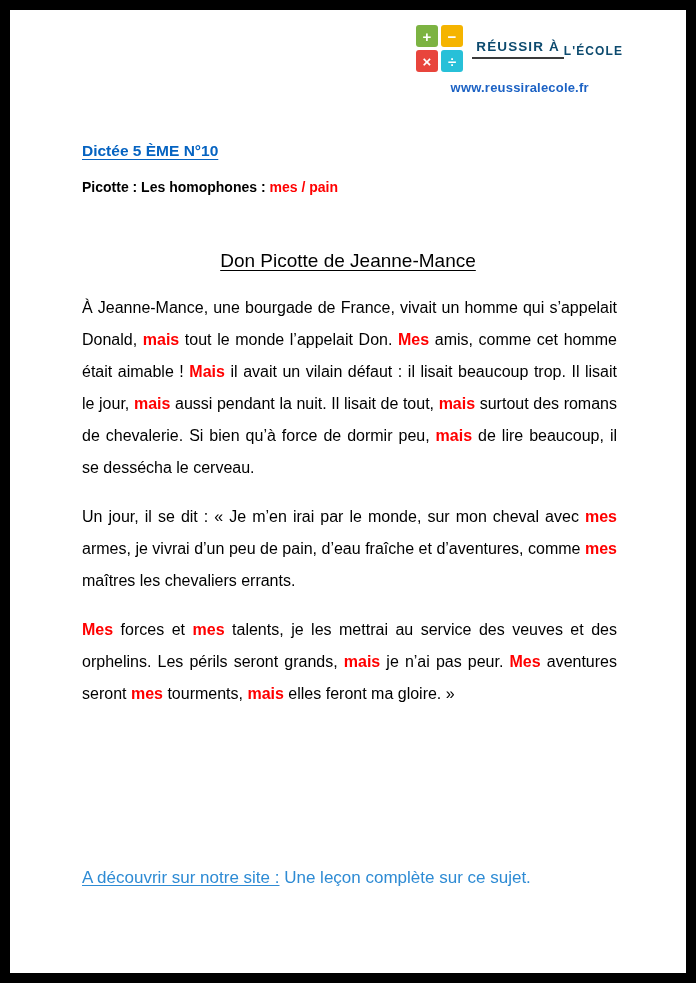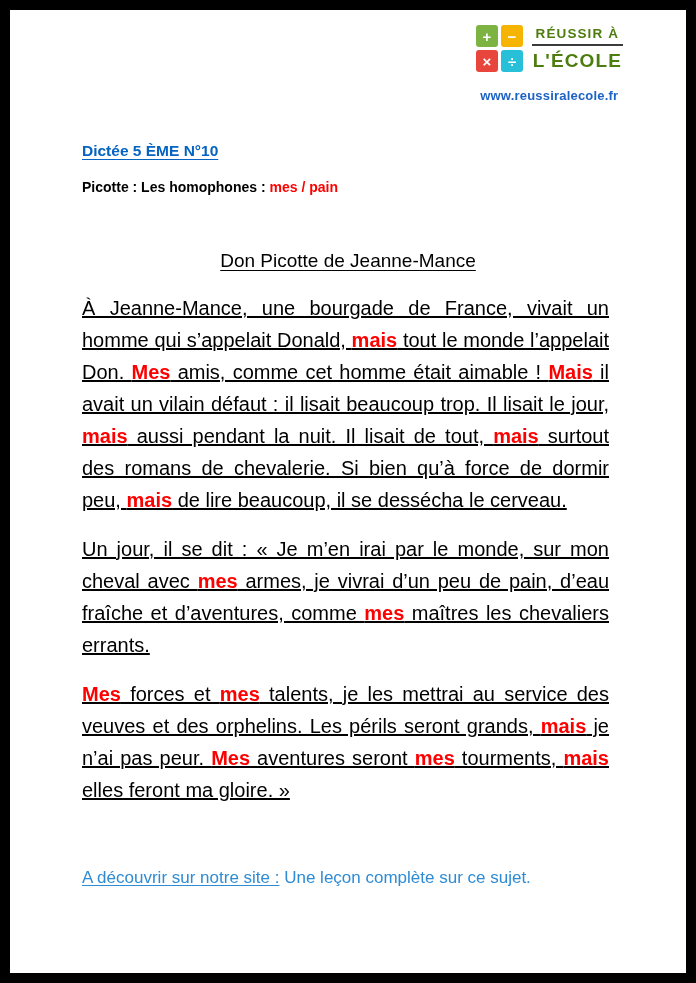--- a/index.html
+++ b/index.html
@@ -44,37 +44,37 @@
     gap: 3px;
   }
   .sq {
     border-radius: 3px;
     position: relative;
   }
   .sq svg { display: block; }
   .logo-words {
     margin-left: 9px;
     display: flex;
-    flex-direction: column;
+    flex-direction: row;
     align-items: center;
     font-weight: bold;
-    color: #4d7c0f;
+    color: #0c4a6e;
     letter-spacing: 1.1px;
   }
   .logo-line1 {
     font-size: 13.5px;
     padding: 0 4px 3px 4px;
     border-bottom: 2px solid #3b3b3b;
   }
   .logo-line2 {
-    font-size: 19px;
+    font-size: 12px;
     padding-top: 4px;
   }
   .logo-url {
-    margin-top: 16px;
+    margin-top: 8px;
     font-size: 13px;
     font-weight: bold;
     color: #1c62c4;
     letter-spacing: 0.2px;
   }
 
   
   .doc-heading {
     position: absolute;
     left: 72px;
@@ -112,25 +112,24 @@
   
   .body-text {
     position: absolute;
     left: 72px;
     top: 282px;
     width: 543px;
   }
   .para {
     text-align: justify;
     text-justify: inter-word;
-    font-size: 20px;
+    font-size: 16px;
     line-height: 32px;
     color: #000000;
-    margin: 0 16px 17px 0;
-    text-decoration: underline;
+    margin: 0 8px 17px 0;
   }
   .para:last-child { margin-bottom: 0; }
   .para .hl {
     color: #ff0000;
     font-weight: bold;
   }
 
   
   .footer {
     position: absolute;

